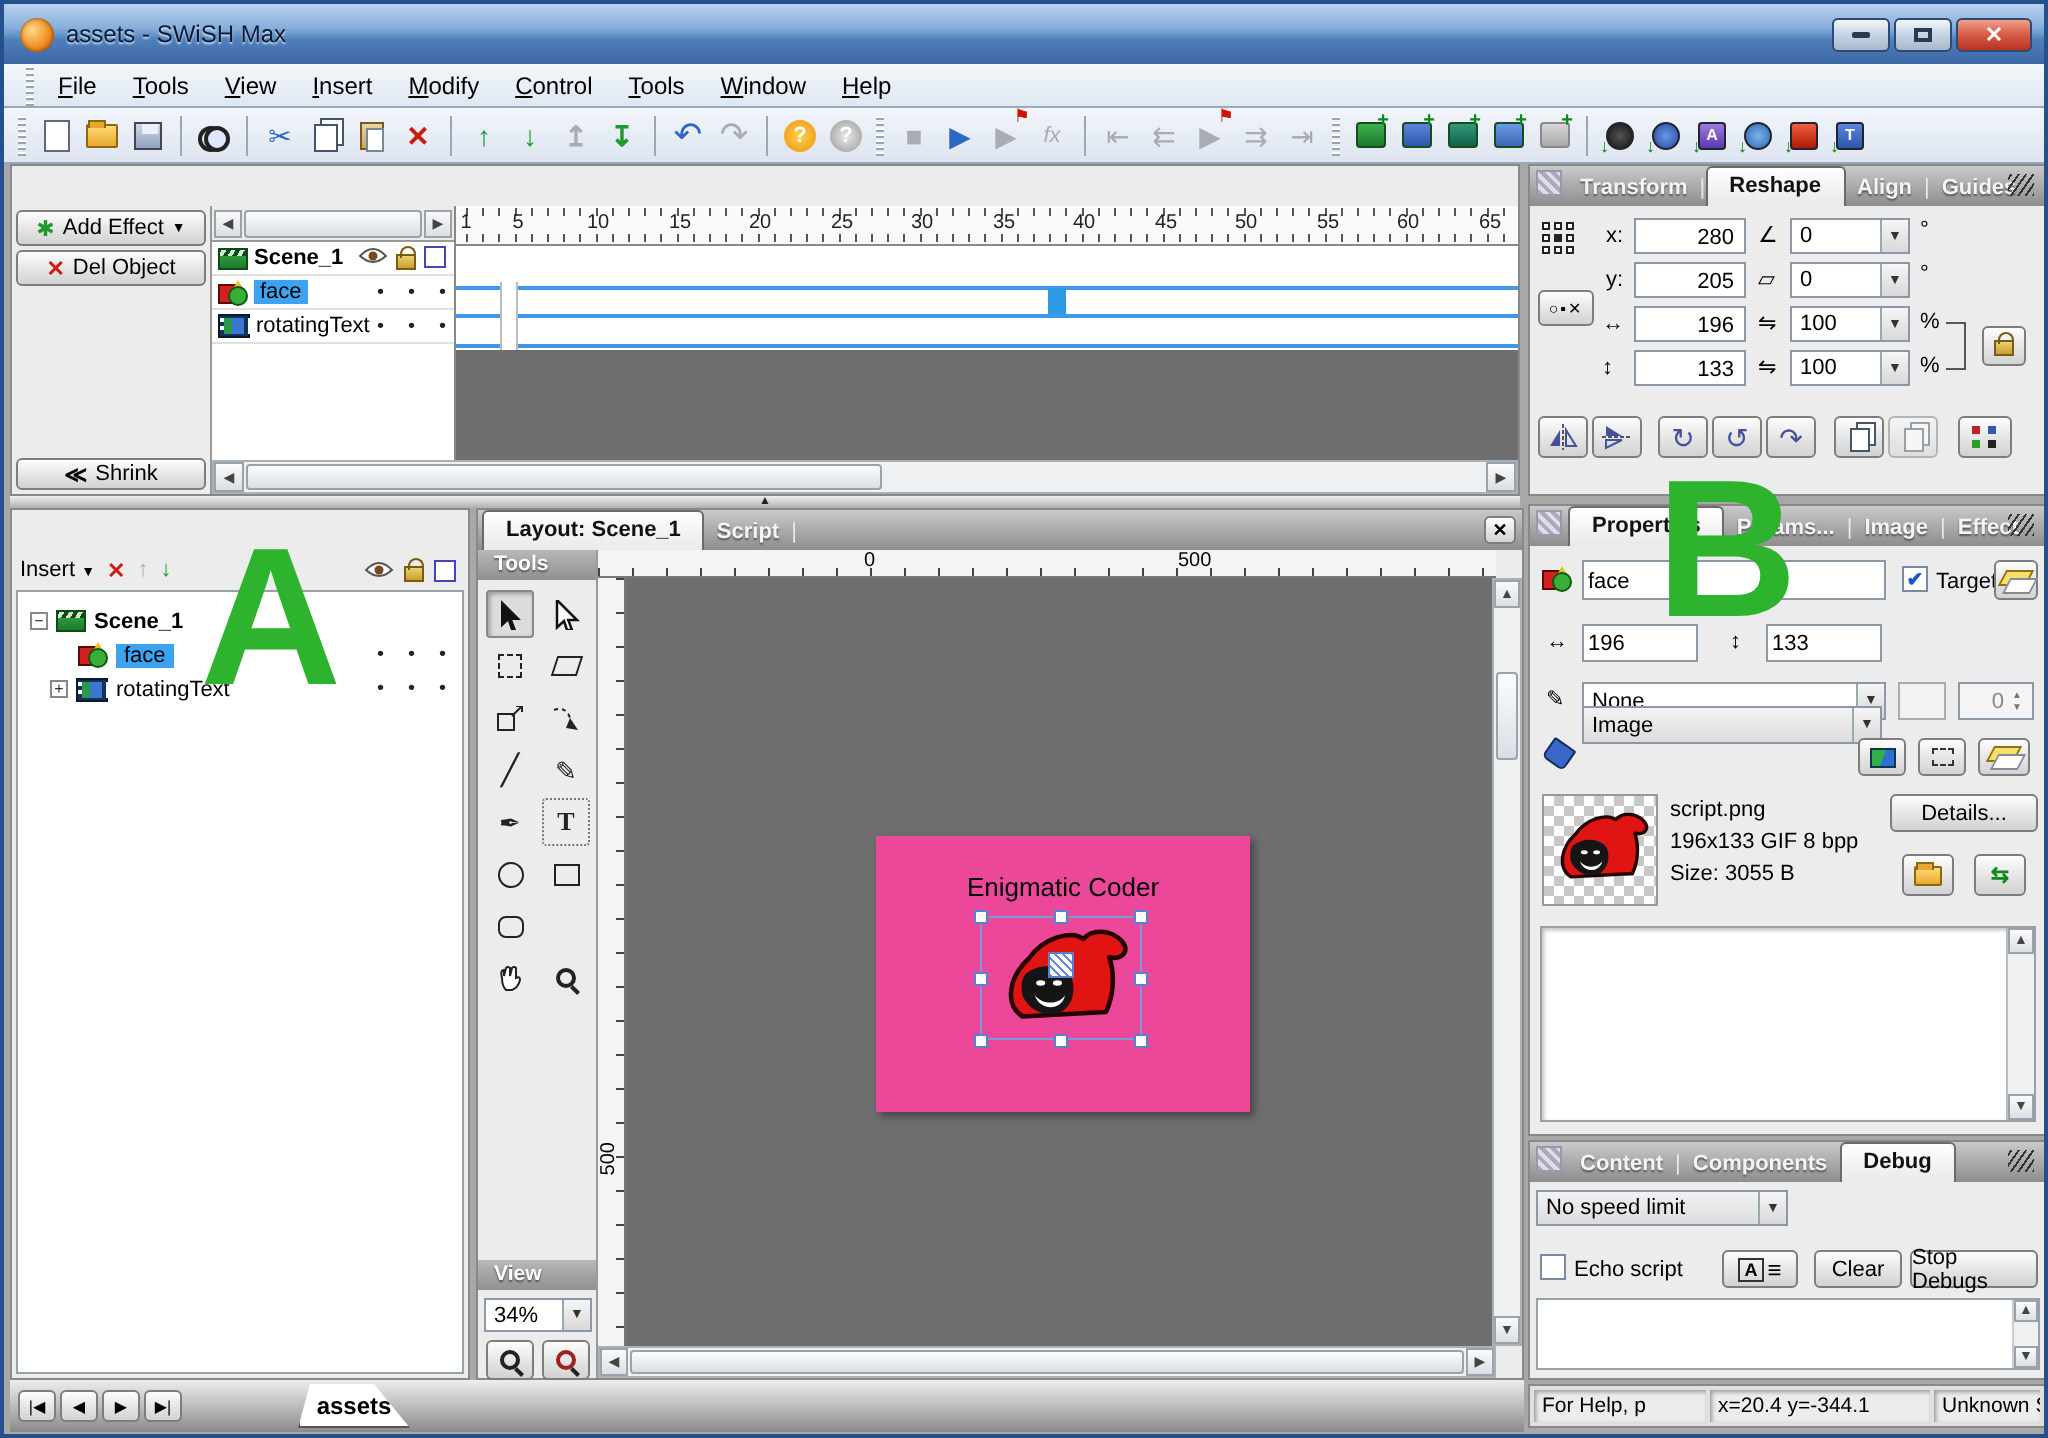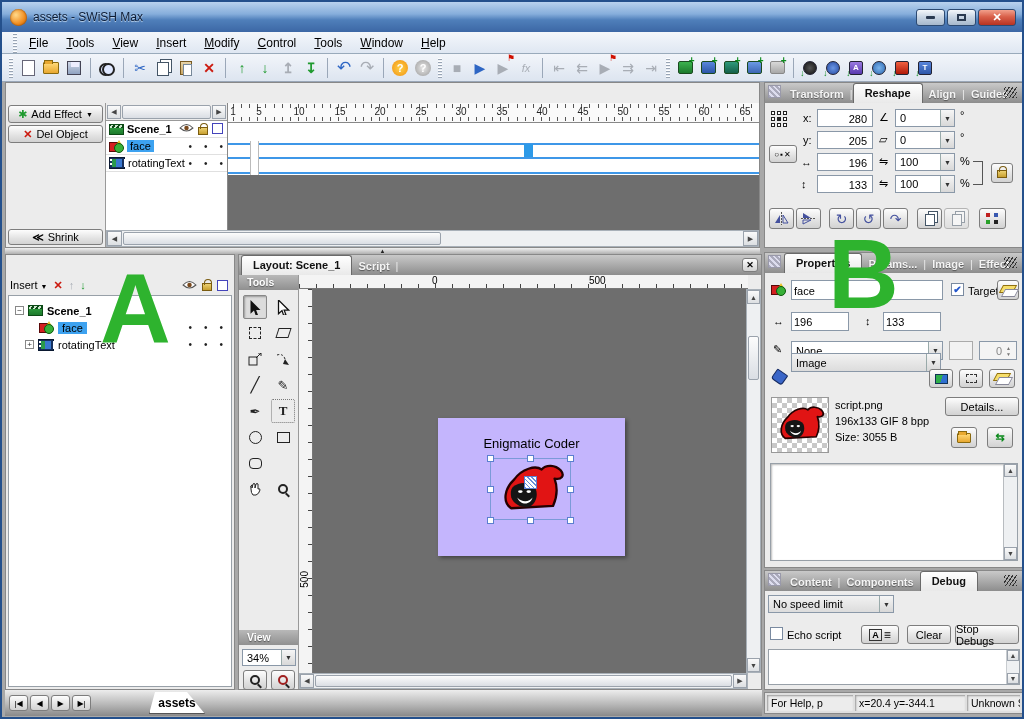--- a/index.html
+++ b/index.html
@@ -158,21 +158,21 @@
 .shp-skew { width:13px; height:10px; border:1.5px solid #222; transform:skewX(-18deg); }
 .mag { position:relative; width:10px; height:10px; border:2px solid #222; border-radius:50%; }
 .mag::after { content:""; position:absolute; right:-4px; bottom:-4px; width:5px; height:2px; background:#222; transform:rotate(45deg); }
 .hruler { position:absolute; left:60px; top:20px; width:449px; height:14px; background:#f4f4f4; border-bottom:1px solid #777; }
 .hruler::after { content:""; position:absolute; left:0; right:0; bottom:0; height:4px;
   background:repeating-linear-gradient(90deg,#444 0 1px,transparent 1px 17px); }
 .vruler { position:absolute; left:60px; top:34px; width:14px; bottom:16px; background:#f4f4f4; border-right:1px solid #777; }
 .vruler::after { content:""; position:absolute; top:0; bottom:0; right:0; width:4px;
   background:repeating-linear-gradient(#444 0 1px,transparent 1px 17px); }
 .canvas { position:absolute; left:74px; top:34px; width:435px; bottom:16px; background:#6e6e6e; overflow:hidden; }
-.stage { position:absolute; left:125px; top:129px; width:187px; height:138px; background:#c4b5fd; box-shadow:2px 2px 4px rgba(0,0,0,.4); }
+.stage { position:absolute; left:125px; top:129px; width:187px; height:138px; background:#ec4899; box-shadow:2px 2px 4px rgba(0,0,0,.4); }
 .handle { position:absolute; width:7px; height:7px; background:#fff; border:1px solid #5b7fd0; }
 .selbox { position:absolute; border:1px solid #7b9ad8; }
 .anchor { position:absolute; width:13px; height:13px; border:1px solid #5b7fd0;
   background:repeating-linear-gradient(45deg,#6a8cd8 0 1px,#fff 1px 3px); }
 .vscroll { position:absolute; right:0; top:34px; width:15px; bottom:16px; }
 .hscroll { position:absolute; left:60px; bottom:0; height:16px; width:449px; }
 
 
 #docbar { position:absolute; left:3px; top:688px; width:757px; height:26px;
   background:linear-gradient(#ededed,#b8b8b8 55%,#8a8a8a); display:flex; align-items:center; padding-left:4px; gap:2px; }

